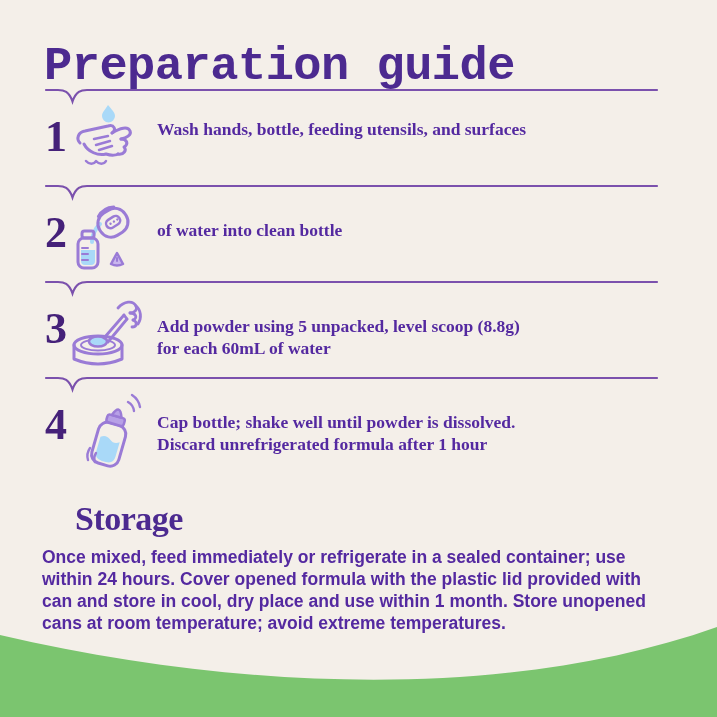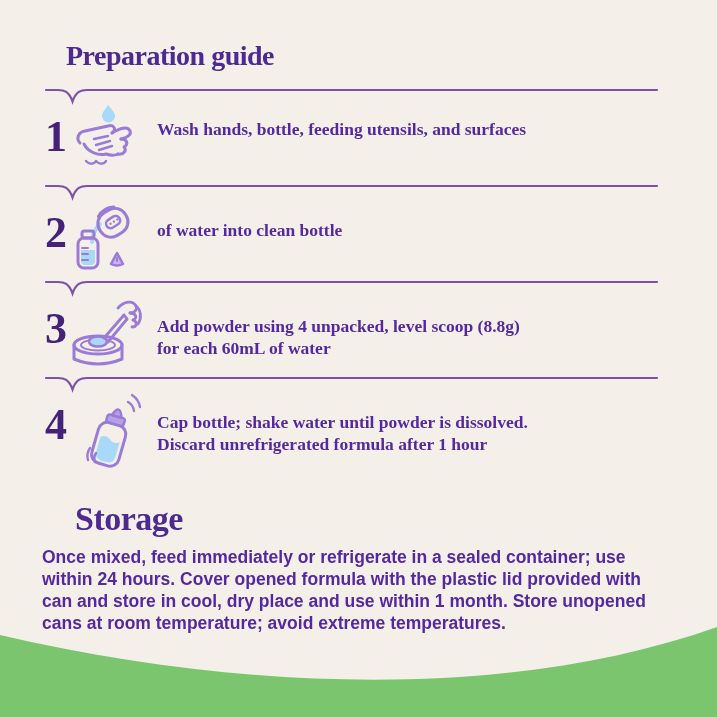--- a/index.html
+++ b/index.html
@@ -13,23 +13,23 @@
     --water-blue:#a9d9f8;
     --accent-green:#7bc56f;
   }
   html,body{margin:0;padding:0;}
   body{font-family:"Liberation Sans", sans-serif;}
   .canvas{
     position:relative;width:717px;height:717px;
     background:var(--bg);overflow:hidden;
   }
   .page-title{
-    position:absolute;left:66px;top:40px;
-    font-family:Liberation Serif, serif;
-    font-weight:700;font-size:28px;letter-spacing:-0.5px;
+    position:absolute;left:44px;top:40px;
+    font-family:Liberation Mono, monospace;
+    font-weight:700;font-size:47px;letter-spacing:-0.5px;
     color:var(--purple-heading);white-space:nowrap;
   }
   .divider{position:absolute;left:0;width:717px;height:18px;
     -webkit-mask-image:linear-gradient(90deg,#000 92%,transparent 99%);
     mask-image:linear-gradient(90deg,#000 92%,transparent 99%);
   }
   .step-number{
     position:absolute;left:38px;width:36px;text-align:center;
     font-family:"Liberation Serif","DejaVu Serif",serif;
     font-weight:700;font-size:44px;line-height:44px;
@@ -143,21 +143,21 @@
         <path d="M40 44 L59 21"></path>
         <path d="M56 17 L59 21"></path>
         <path d="M50 10 C56 3 65 2 68 8 C70 12 66 15 62 15"></path>
         <path d="M62 15 C68 15 70 20 65 22"></path>
         <path d="M65 22 C70 24 69 29 64 29"></path>
         <path d="M68 8 C73 12 74 20 70 26"></path>
       </g>
     </svg>
   </div>
   <div class="step-text" style="top:316px">
-    <div>Add powder using 4 unpacked, level scoop (8.8g)</div>
+    <div>Add powder using 5 unpacked, level scoop (8.8g)</div>
     <div>for each 60mL of water</div>
   </div>
 
   <div class="step-number" style="top:403px">4</div>
   <div class="step-icon" style="left:82px;top:390px">
     <svg width="62" height="86" viewBox="0 0 62 86">
       <g transform="rotate(16 30 50)">
         <path d="M18 50 q5 -4 10 0 q5 4 10 0 L38 65 q0 8 -8 8 h-4 q-8 0 -8 -8 Z" fill="#a9d9f8"></path>
         <rect x="14" y="34" width="28" height="42" rx="9" fill="none" stroke="#9a7bd6" stroke-width="3"></rect>
         <rect x="19" y="26" width="18" height="8" rx="2.5" fill="#b7a0e6" stroke="#9a7bd6" stroke-width="2.5"></rect>
@@ -165,21 +165,21 @@
       </g>
       <g fill="none" stroke="#9a7bd6" stroke-width="2.4" stroke-linecap="round">
         <path d="M46 12 a12 12 0 0 1 6 9"></path>
         <path d="M50 5 a18 18 0 0 1 8 12"></path>
         <path d="M8 58 a14 14 0 0 0 -2 12"></path>
         <path d="M14 63 a10 10 0 0 0 -1 9"></path>
       </g>
     </svg>
   </div>
   <div class="step-text" style="top:412px">
-    <div>Cap bottle; shake water until powder is dissolved.</div>
+    <div>Cap bottle; shake well until powder is dissolved.</div>
     <div>Discard unrefrigerated formula after 1 hour</div>
   </div>
 
   <div class="storage-title">Storage</div>
   <div class="storage-text">
     <div>Once mixed, feed immediately or refrigerate in a sealed container; use</div>
     <div>within 24 hours. Cover opened formula with the plastic lid provided with</div>
     <div>can and store in cool, dry place and use within 1 month. Store unopened</div>
     <div>cans at room temperature; avoid extreme temperatures.</div>
   </div>

